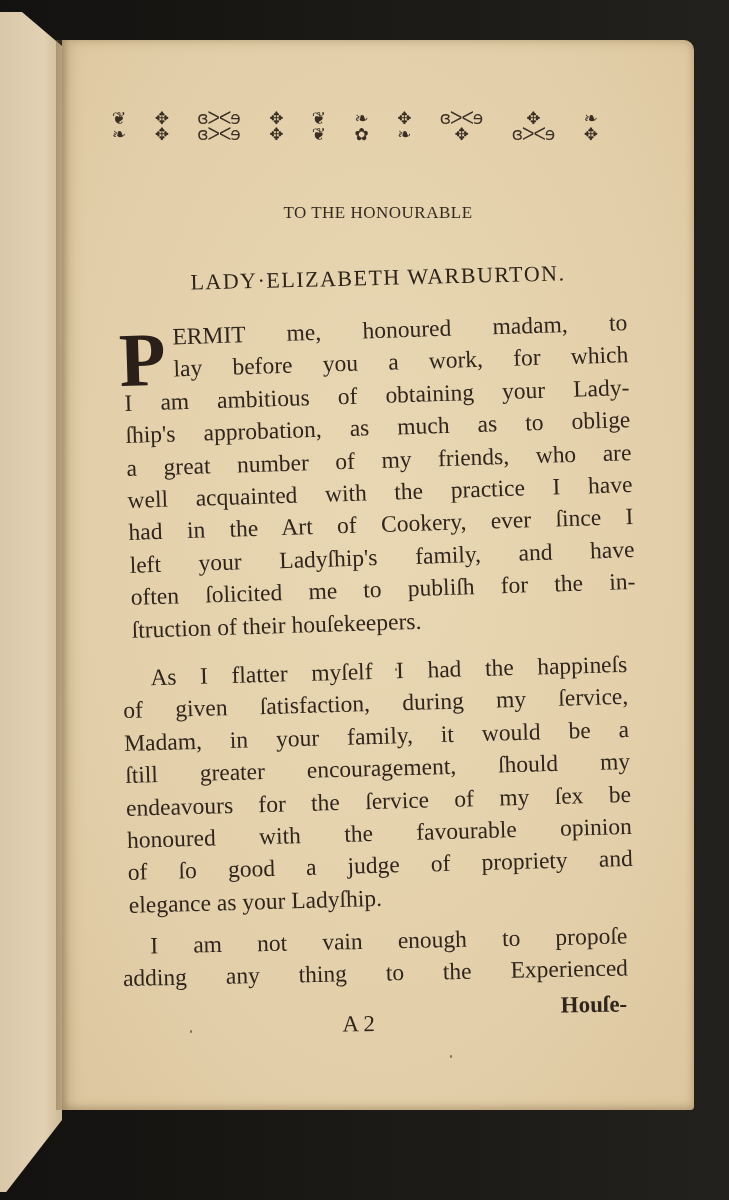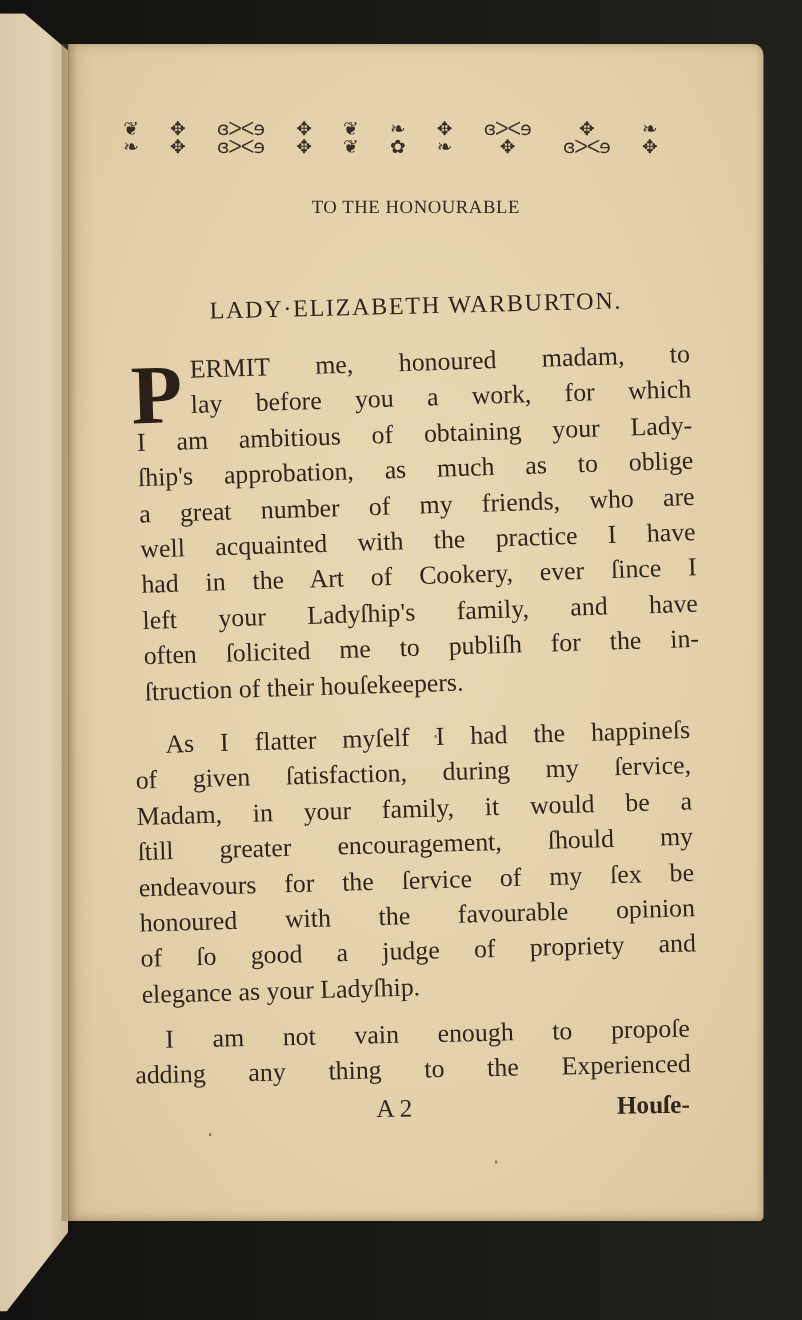--- a/index.html
+++ b/index.html
@@ -66,21 +66,21 @@
       line-height: 16px;
       font-size: 17px;
       font-family: "DejaVu Sans", sans-serif;
       letter-spacing: -1px;
     }
     .orn span { display: block; }
     .heading-small {
       position: absolute;
       left: 0;
       width: 632px;
-      top: 139px;
+      top: 163px;
       text-align: center;
       font-size: 17px;
       letter-spacing: 0.5px;
       color: #33291f;
     }
     .heading-large {
       position: absolute;
       left: 0;
       width: 632px;
       top: 225px;
@@ -123,20 +123,21 @@
       left: 60px;
       width: 505px;
       top: 955px;
       font-size: 23px;
       color: #2f251c;
       transform: rotate(-0.8deg);
     }
     .signature {
       position: absolute;
       left: 220px;
+      margin-top: 16px;
     }
     .catchword {
       position: absolute;
       right: 0;
       font-weight: bold;
     }
     .speck {
       position: absolute;
       width: 2px;
       height: 3px;

